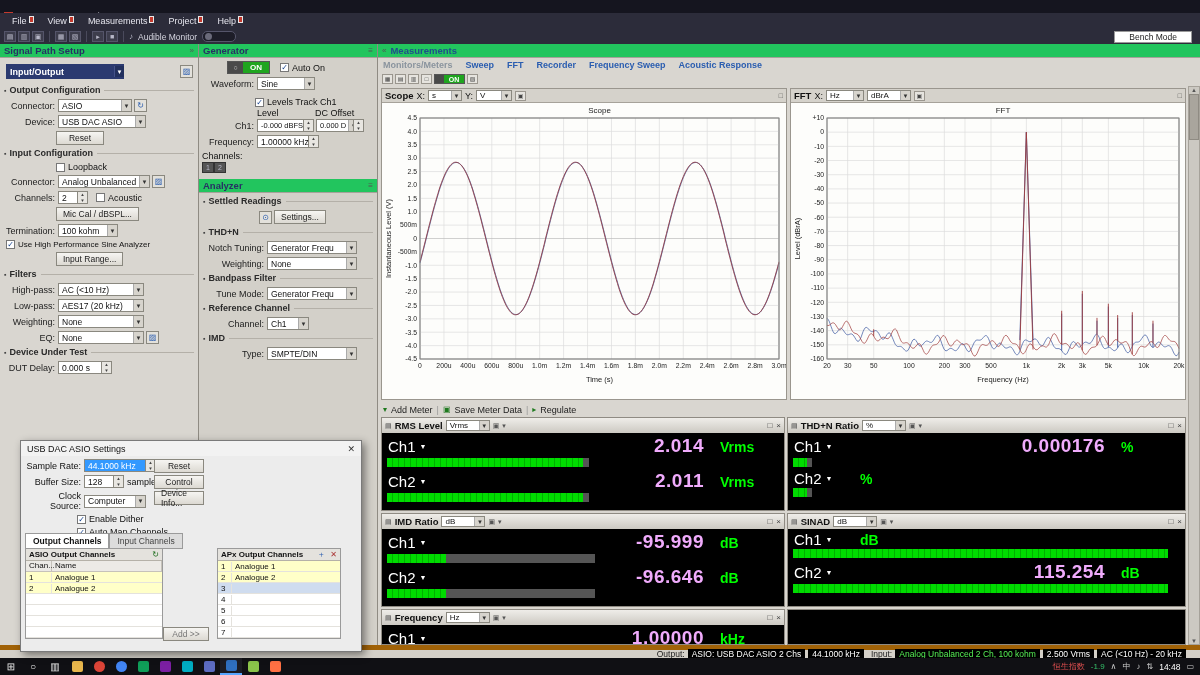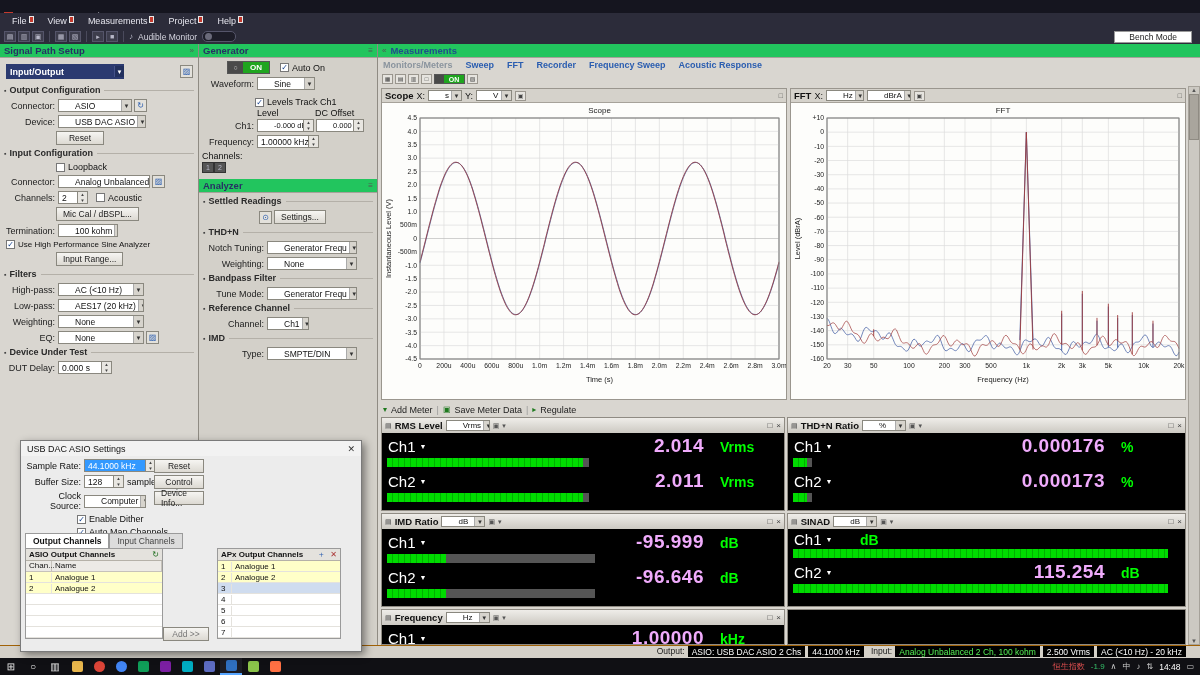--- a/index.html
+++ b/index.html
@@ -20,21 +20,21 @@
 .amdot{width:7px;height:7px;border-radius:50%;background:#6a6a7a}
 .benchbtn{margin-left:auto;margin-right:4px;background:#fff;border:1px solid #9a9a9a;height:12px;display:flex;align-items:center;padding:0 14px;font-size:8.5px;color:#222}
 
 .phead{height:14px;background:#22c55e;border-bottom:1px solid #a6a29a;display:flex;align-items:center;padding:0 4px;font-weight:bold;color:#273064;font-size:9.5px}
 .phead .hic{margin-left:auto;color:#555;font-weight:normal;font-size:8px}
 .sect{display:flex;align-items:center;font-weight:bold;color:#2a2a2a;padding:3px 4px 1px 4px;font-size:9px}
 .sect::after{content:"";flex:1;border-top:1px solid #b4b0a8;margin-left:4px}
 .blt{color:#444;margin-right:3px;font-size:7px}
 .frow{display:flex;align-items:center;margin:3px 3px 0 3px}
 .lbl{width:52px;text-align:right;margin-right:3px;flex:none;color:#222}
-.dd{display:inline-flex;align-items:center;justify-content:space-between;background:#fff;border:1px solid #8a887f;height:13px;font-size:8.5px;padding-left:16px;overflow:hidden;white-space:nowrap}
+.dd{display:inline-flex;align-items:center;justify-content:space-between;background:#fff;border:1px solid #8a887f;height:13px;font-size:8.5px;padding-left:3px;overflow:hidden;white-space:nowrap}
 .caret{display:inline-flex;align-items:center;justify-content:center;width:10px;height:11px;background:#d7d4cd;border-left:1px solid #aaa;font-size:6px;color:#333;margin-left:2px;flex:none}
 .spin{display:inline-flex;flex-direction:column;width:10px;height:13px;border:1px solid #8a887f;border-left:none;background:#e8e6e1;font-size:4.5px;line-height:5.5px;text-align:center;color:#444}
 .inp{display:inline-flex;align-items:center;background:#fff;border:1px solid #8a887f;height:13px;font-size:8.5px;padding:0 3px;white-space:nowrap}
 .cb{display:inline-block;width:9px;height:9px;background:#fff;border:1px solid #777;font-size:8px;line-height:8px;text-align:center;color:#14408c;margin-right:3px;vertical-align:-1px;flex:none}
 .cb.on::before{content:"✓"}
 .btn{display:inline-flex;align-items:center;justify-content:center;background:linear-gradient(#f6f5f2,#dcd9d2);border:1px solid #8a887f;height:14px;font-size:8.5px;padding:0 6px;color:#222}
 
 .sigpanel{position:absolute;left:0;top:44px;width:199px;height:601px;background:#d9d6d0;border-right:1px solid #8f8b83}
 .modedd{display:flex;align-items:center;justify-content:space-between;background:#2b3a70;color:#fff;font-weight:bold;height:15px;margin:3px;width:118px;padding-left:4px;font-size:9px}
 .modedd .caret{background:#22305e;border-left:1px solid #44528a;color:#fff}
@@ -72,21 +72,21 @@
 .mbody{background:#000;flex:1;padding-top:1px}
 .chrow{display:flex;align-items:baseline;padding:1px 8px 0 6px}
 .chname{color:#fff;font-size:15px;width:50px;display:flex;align-items:center;gap:4px;flex:none}
 .chcaret{color:#fff;font-size:7px}
 .chval{flex:1;text-align:right;color:#f0abfc;font-size:19px;font-weight:bold;letter-spacing:.5px}
 .chunit{color:#00ff00;font-size:14px;font-weight:bold;width:56px;text-align:left;margin-left:16px;flex:none}
 .btrack{height:9px;margin:1px 5px 2px 5px;background:#000;display:flex}
 .bgreen{height:100%;background:repeating-linear-gradient(90deg,#00dc00 0 5px,#00b000 5px 6px)}
 .bgray{height:100%;background:#555}
 
-.statusbar{position:absolute;left:0;top:645px;width:1200px;height:13px;background:#d4d0c8;border-top:1px solid #a16207;display:flex;align-items:flex-start;justify-content:flex-end;gap:3px;padding-right:14px;font-size:8.5px}
+.statusbar{position:absolute;left:0;top:645px;width:1200px;height:13px;background:#d4d0c8;border-top:5px solid #a16207;display:flex;align-items:center;justify-content:flex-end;gap:3px;padding-right:14px;font-size:8.5px}
 .chip{background:#000;color:#fff;height:11px;display:flex;align-items:center;padding:0 4px;white-space:nowrap}
 .chip.green{color:#55ee55}
 .slabel{color:#222;margin-left:4px}
 
 .dialog{position:absolute;left:20px;top:440px;width:342px;height:212px;background:#ececec;border:1px solid #7a7a7a;box-shadow:3px 3px 8px rgba(0,0,0,.45);z-index:50}
 .dtitle{height:15px;display:flex;align-items:center;padding:0 6px;font-size:9px;color:#111;background:#f2f2f2}
 .dclose{margin-left:auto;color:#333;font-size:9px}
 .dfrow{display:flex;align-items:center;margin:3px 0 0 4px}
 .dlbl{width:56px;text-align:right;margin-right:3px;flex:none}
 .dbtn{position:absolute;left:133px;width:50px;height:14px}
@@ -737,21 +737,20 @@
           </div>
         <div class="btrack">
             <span class="bgreen" style="width: 3.5%;"></span>
             <span class="bgray" style="width: 1.5%;"></span>
           </div>
         <div class="chrow">
             <span class="chname">
               <span>Ch2</span>
               <span class="chcaret">▼</span>
             </span>
-            <span class="chval">0.000173</span>
             <span class="chunit">%</span>
           </div>
         <div class="btrack">
             <span class="bgreen" style="width: 3.5%;"></span>
             <span class="bgray" style="width: 1.5%;"></span>
           </div>
       </div>
     </div>
 
     <div class="meter" style="left:3px;top:469px;width:404px;height:94px">

